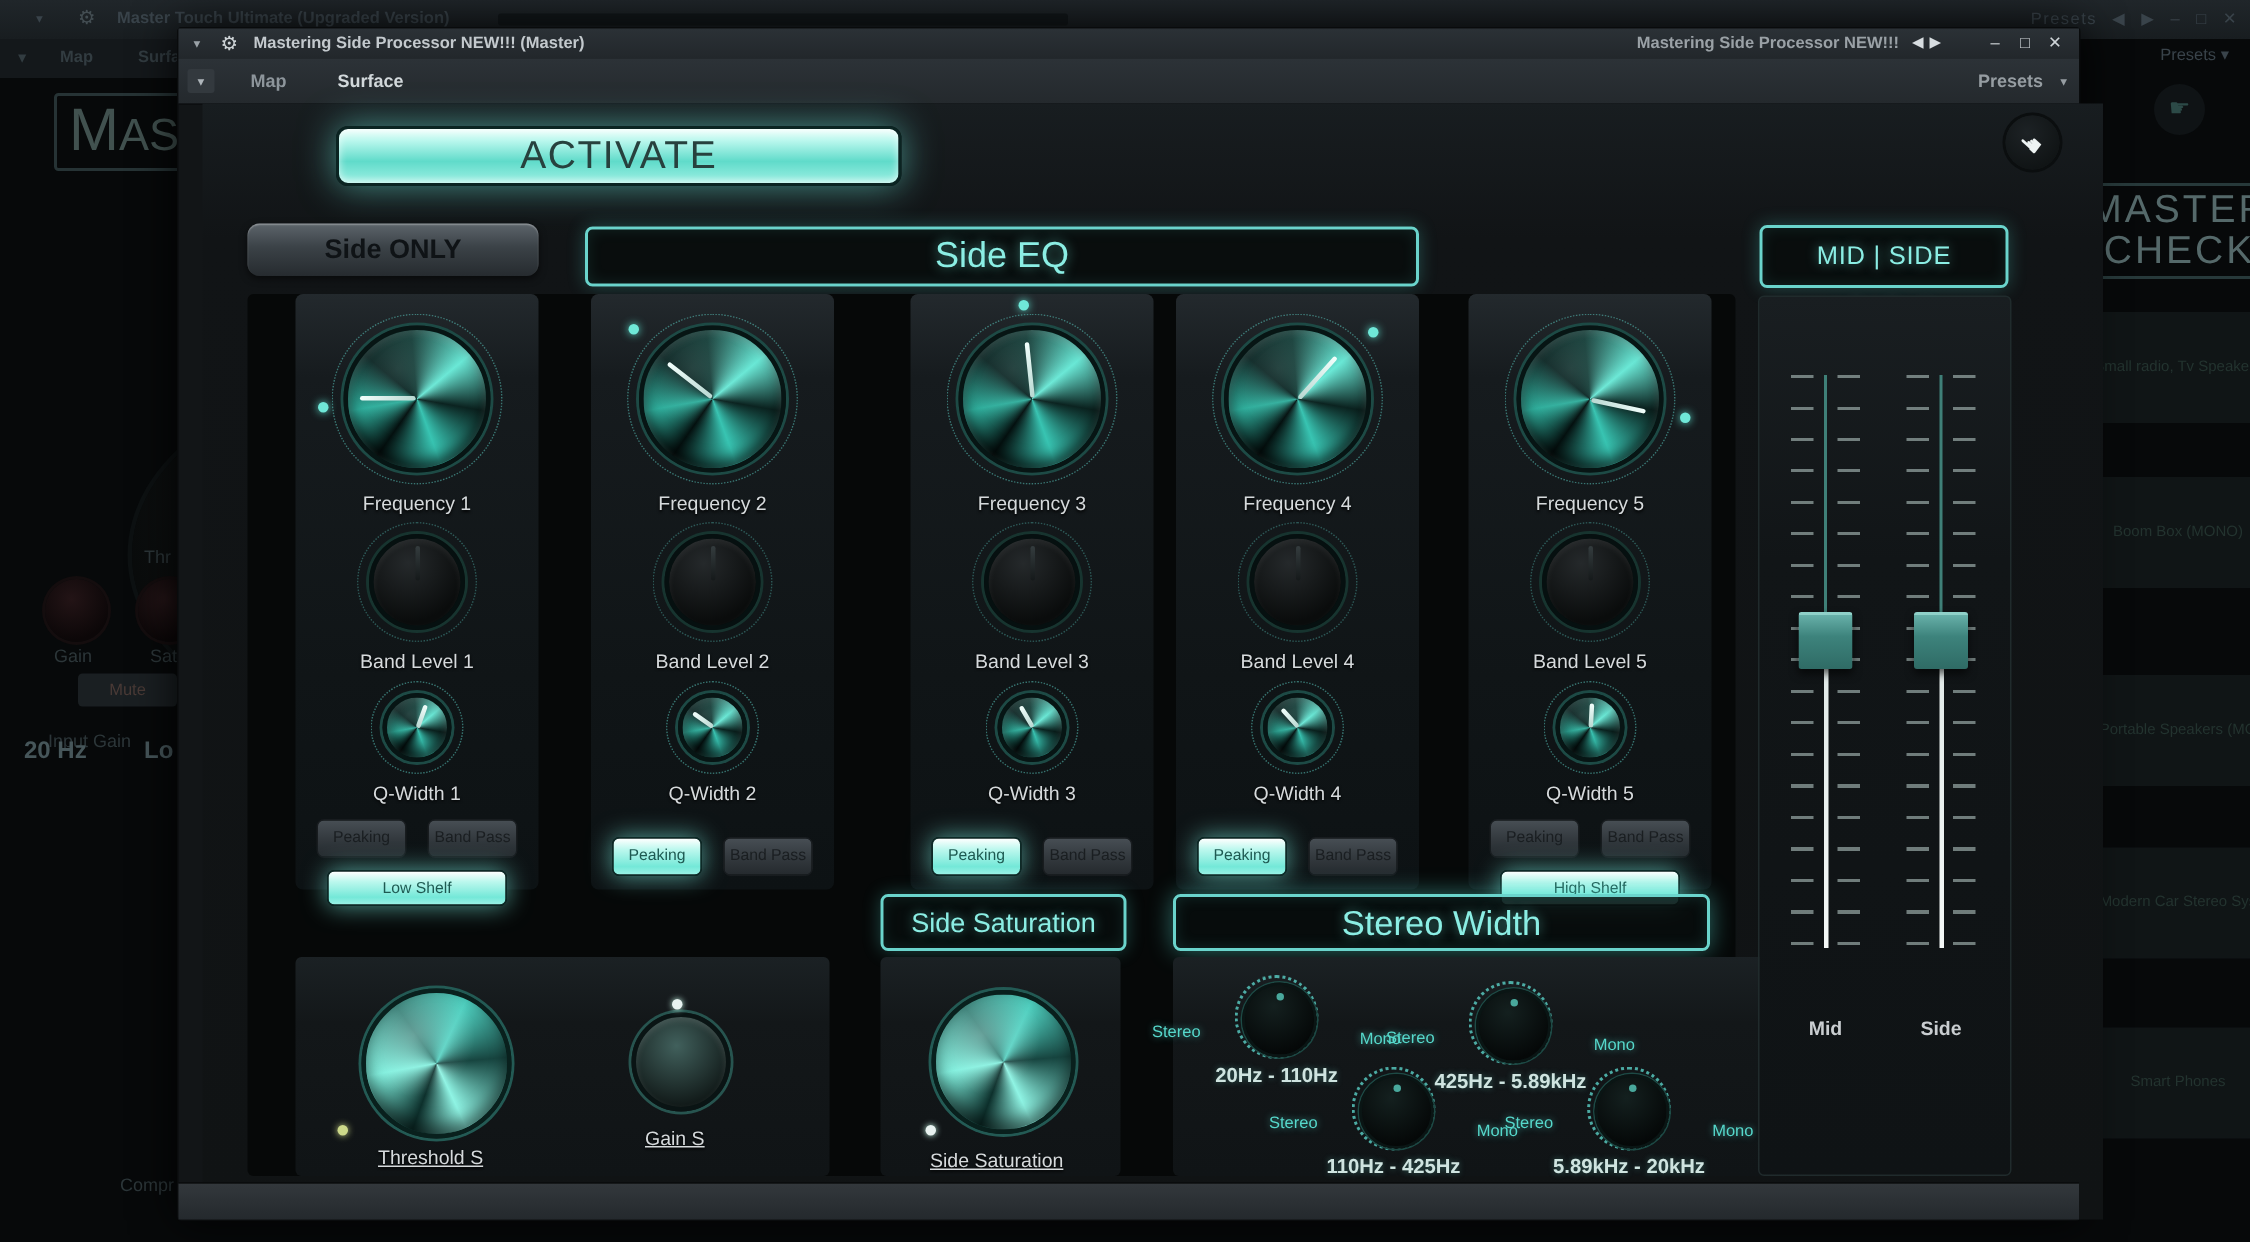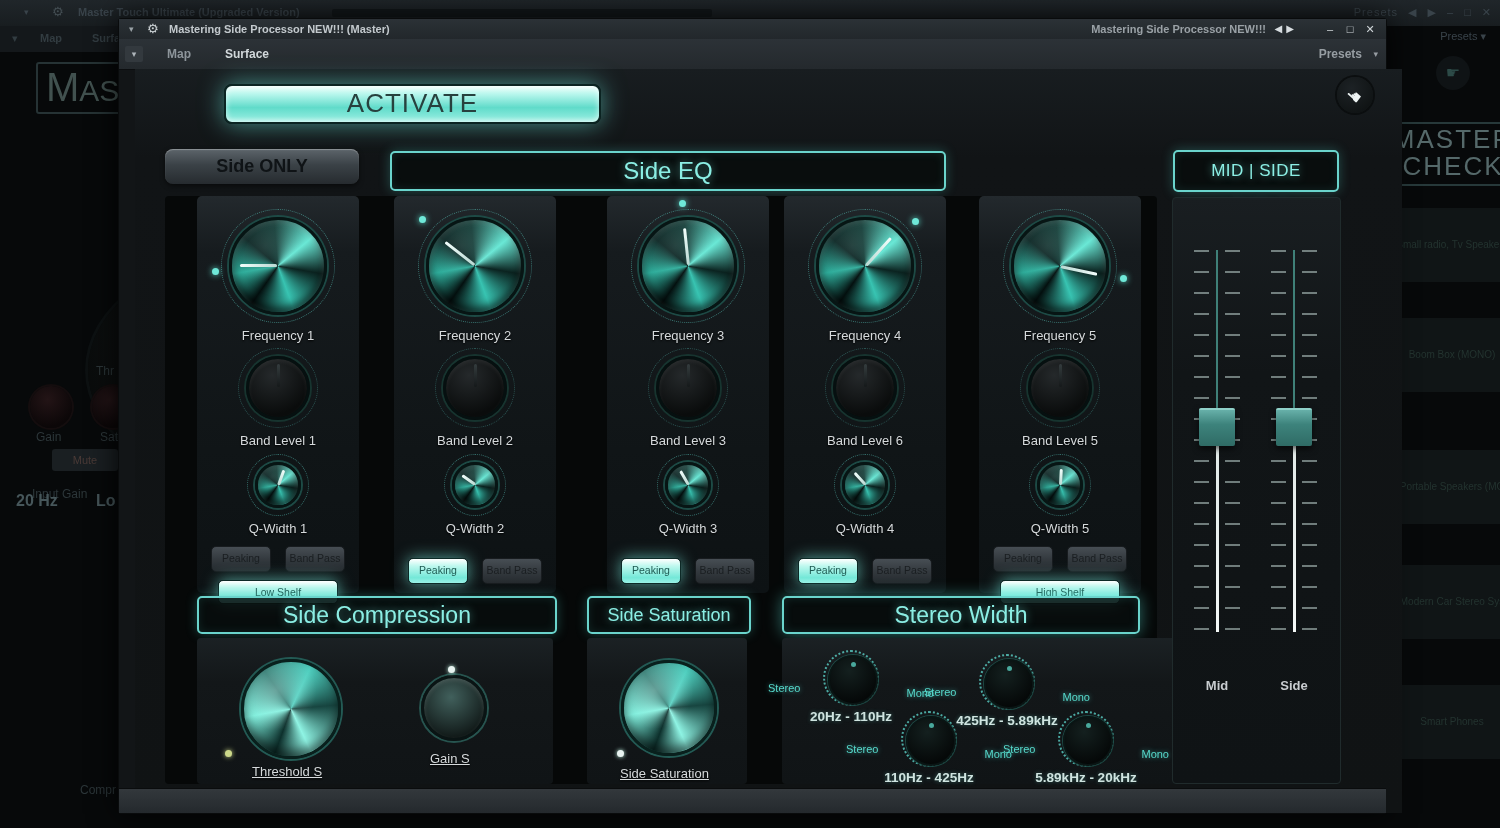--- a/index.html
+++ b/index.html
@@ -332,21 +332,21 @@
               <div class="pointer"></div>
             </div>
             <div class="dot"></div>
           </div>
         <div class="klabel">Frequency 4</div>
         <div class="ring mid">
             <div class="knob dark km">
               <div class="pointer pd"></div>
             </div>
           </div>
-        <div class="klabel">Band Level 6</div>
+        <div class="klabel">Band Level 4</div>
         <div class="ring small">
             <div class="knob teal ks">
               <div class="pointer"></div>
             </div>
           </div>
         <div class="klabel">Q-Width 4</div>
         <div class="btnrow">
           <div class="pbtn on">Peaking</div>
           <div class="pbtn">Band Pass</div>
         </div>
@@ -372,21 +372,20 @@
             </div>
           </div>
         <div class="klabel">Q-Width 5</div>
         <div class="btnrow">
           <div class="pbtn">Peaking</div>
           <div class="pbtn">Band Pass</div>
         </div>
         <div class="shelf on">High Shelf</div>
       </div>
 
-      <div class="hdrbox sec-hdr comp-hdr">Side Compression</div>
       <div class="hdrbox sec-hdr sat-hdr">Side Saturation</div>
       <div class="hdrbox sec-hdr sw-hdr">Stereo Width</div>
 
       <div class="panel comp-panel">
         <div class="bigteal thresh"></div>
         <div class="kdot tdot"></div>
         <div class="plabel" style="left:55px;top:126px">Threshold S</div>
         <div class="gain-s"></div>
         <div class="kdot sdot" style="left:251px;top:28px"></div>
         <div class="plabel" style="left:233px;top:113px">Gain S</div>

